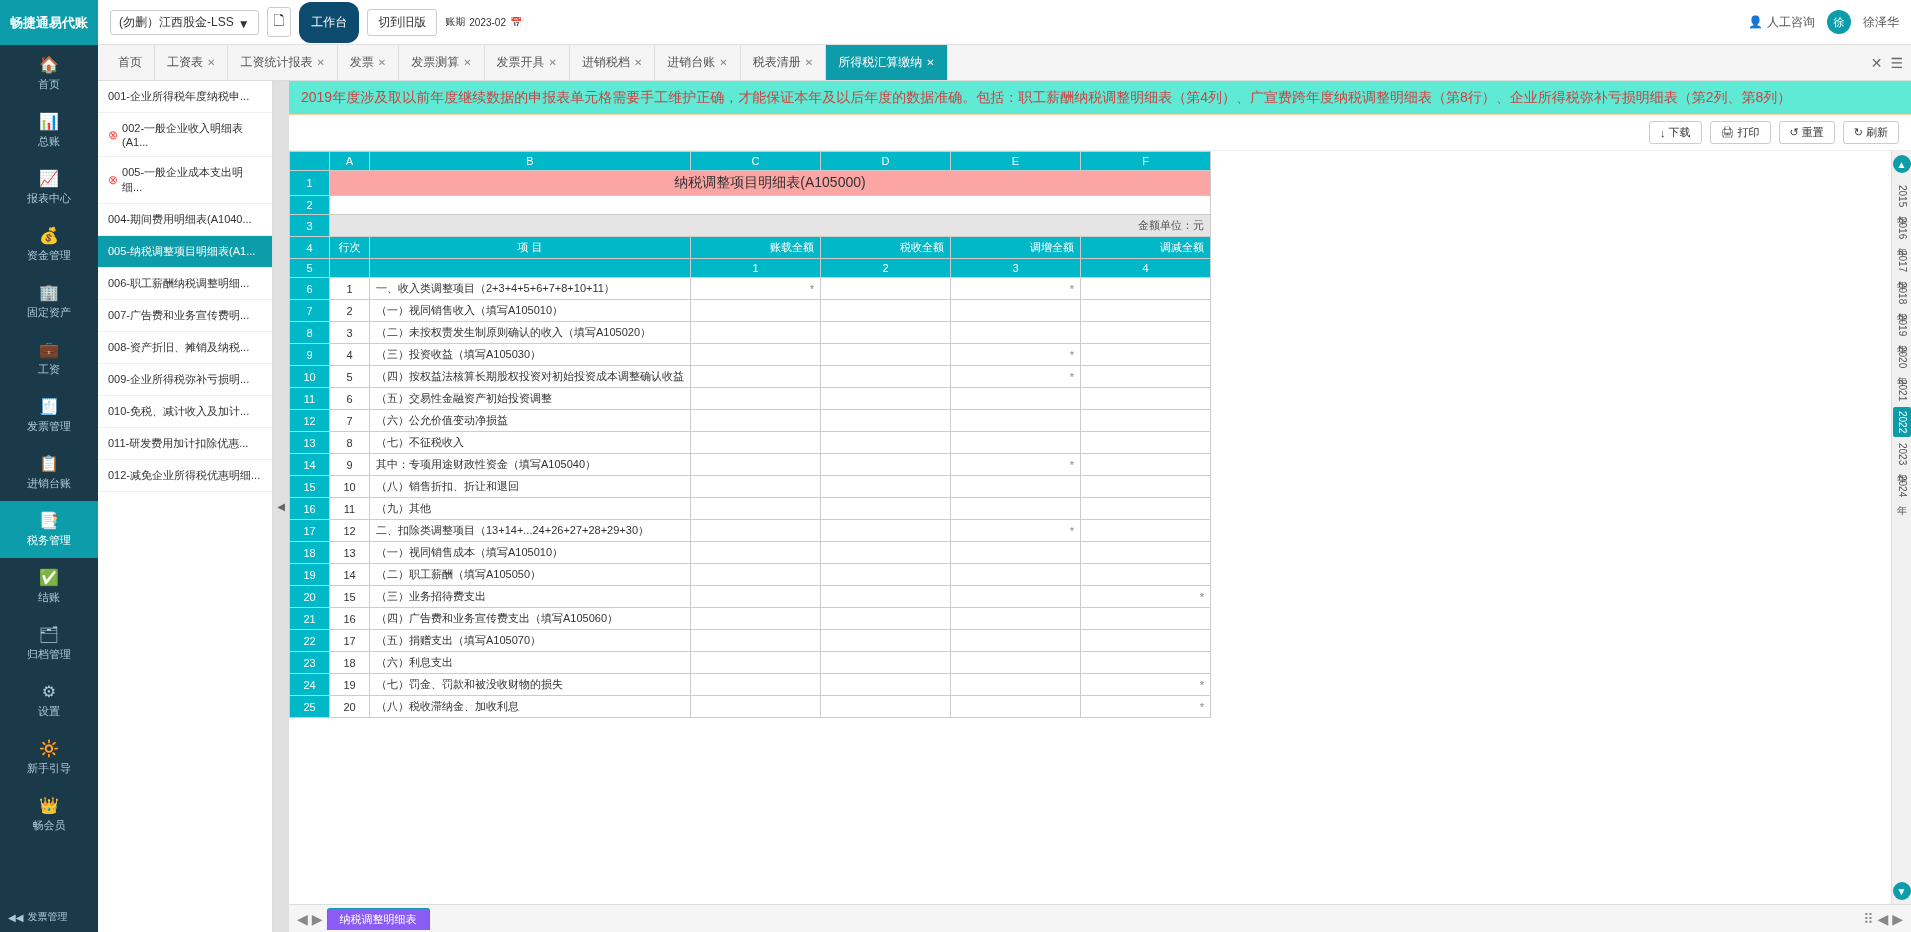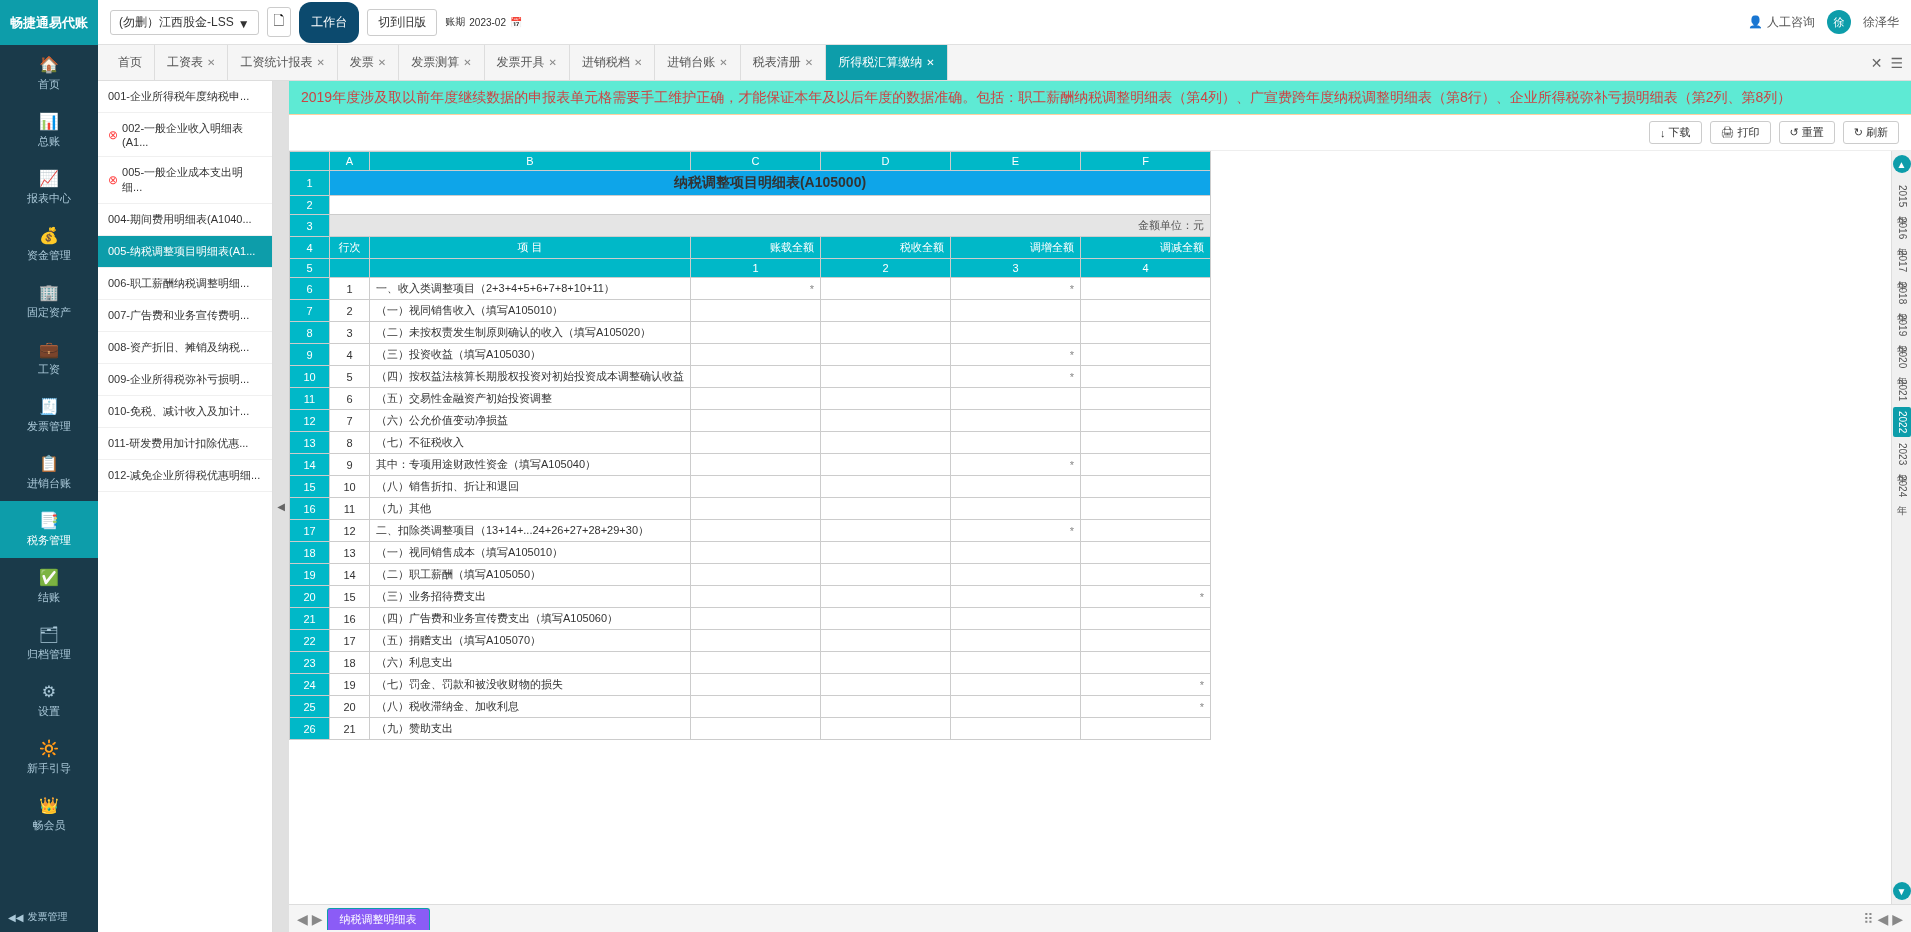--- a/index.html
+++ b/index.html
@@ -63,21 +63,21 @@
     .year-circle-up { width: 18px; height: 18px; background: #0d9daa; border-radius: 50%; display: flex; align-items: center; justify-content: center; color: white; font-size: 10px; cursor: pointer; margin: 4px; }
     .year-circle-down { width: 18px; height: 18px; background: #0d9daa; border-radius: 50%; display: flex; align-items: center; justify-content: center; color: white; font-size: 10px; cursor: pointer; margin: 4px; }
 
     
     table.sheet { border-collapse: collapse; font-size: 11px; min-width: 900px; }
     table.sheet th, table.sheet td { border: 1px solid #ccc; padding: 3px 6px; white-space: nowrap; min-width: 40px; }
     table.sheet th { background: #00b8c8; color: white; text-align: center; font-weight: normal; }
     table.sheet td { background: white; color: #333; }
     table.sheet td.row-num { background: #00b8c8; color: white; text-align: center; width: 30px; }
     table.sheet td.header-cell { background: #00b8c8; color: white; text-align: center; }
-    table.sheet td.title-cell { background: #0ea5e9; text-align: center; font-size: 14px; font-weight: bold; color: #333; }
+    table.sheet td.title-cell { background: #fca5a5; text-align: center; font-size: 14px; font-weight: normal; color: #333; }
     table.sheet td.unit-cell { background: #e5e5e5; text-align: right; font-size: 11px; color: #555; }
     table.sheet td.col-a { width: 40px; text-align: center; }
     table.sheet td.col-b { width: 320px; }
     table.sheet td.col-c, table.sheet td.col-d, table.sheet td.col-e, table.sheet td.col-f { width: 130px; text-align: right; }
     table.sheet td.star { color: #888; }
 
     
     .sheet-tab-bar { height: 28px; background: #f5f5f5; border-top: 1px solid #ddd; display: flex; align-items: center; padding: 0 8px; gap: 4px; flex-shrink: 0; }
     .sheet-tab { background: white; border: 1px solid #ccc; border-bottom: none; padding: 3px 12px; font-size: 11px; cursor: pointer; border-radius: 3px 3px 0 0; }
     .sheet-tab.active { background: #8b5cf6; color: white; border-color: #0d9daa; }
@@ -513,29 +513,20 @@
               </tr>
               <tr>
                 <td class="row-num">25</td>
                 <td class="col-a">20</td>
                 <td class="col-b">（八）税收滞纳金、加收利息</td>
                 <td class="col-c"></td>
                 <td class="col-d"></td>
                 <td class="col-e"></td>
                 <td class="col-f star">*</td>
               </tr>
-              <tr>
-                <td class="row-num">26</td>
-                <td class="col-a">21</td>
-                <td class="col-b">（九）赞助支出</td>
-                <td class="col-c"></td>
-                <td class="col-d"></td>
-                <td class="col-e"></td>
-                <td class="col-f"></td>
-              </tr>
             </tbody>
           </table>
         </div>
 
         <div class="sheet-right-bar">
           <div class="year-circle-up">▲</div>
           <div class="year-nav">
             <span class="year-item">2015年</span>
             <span class="year-item">2016年</span>
             <span class="year-item">2017年</span>

